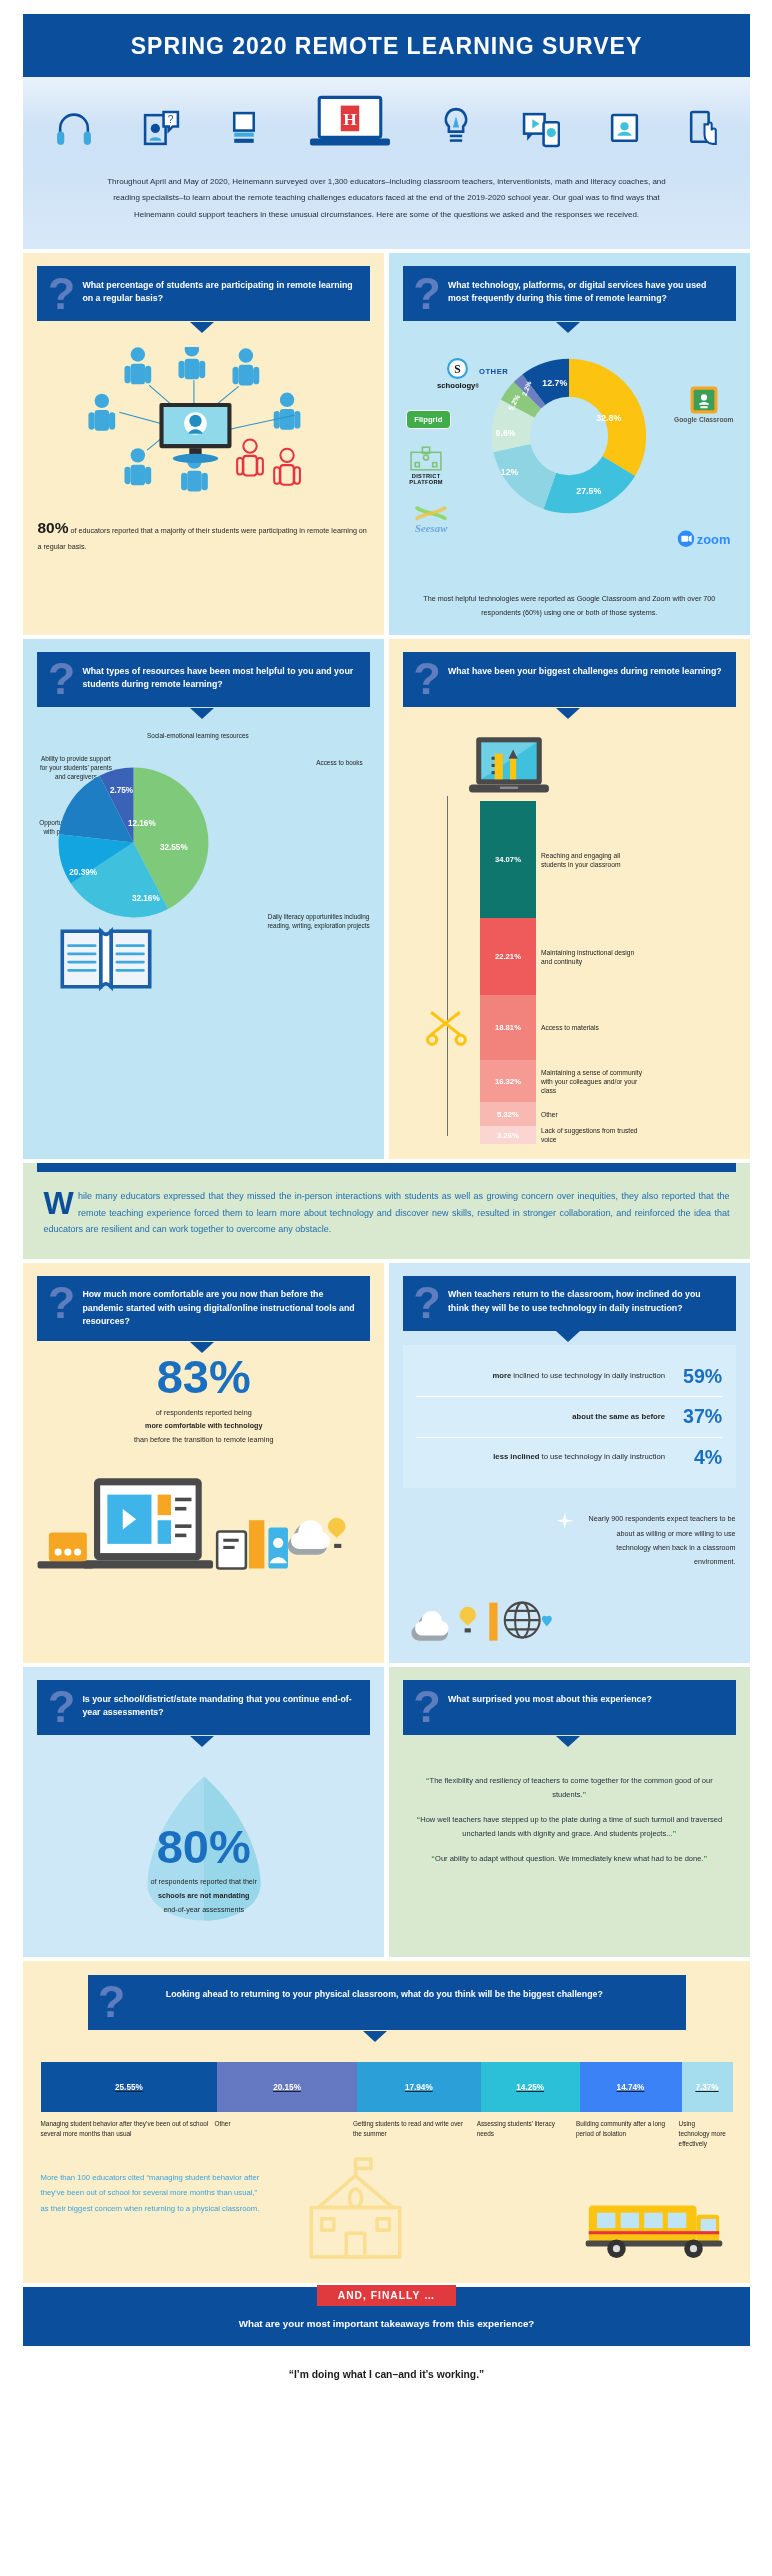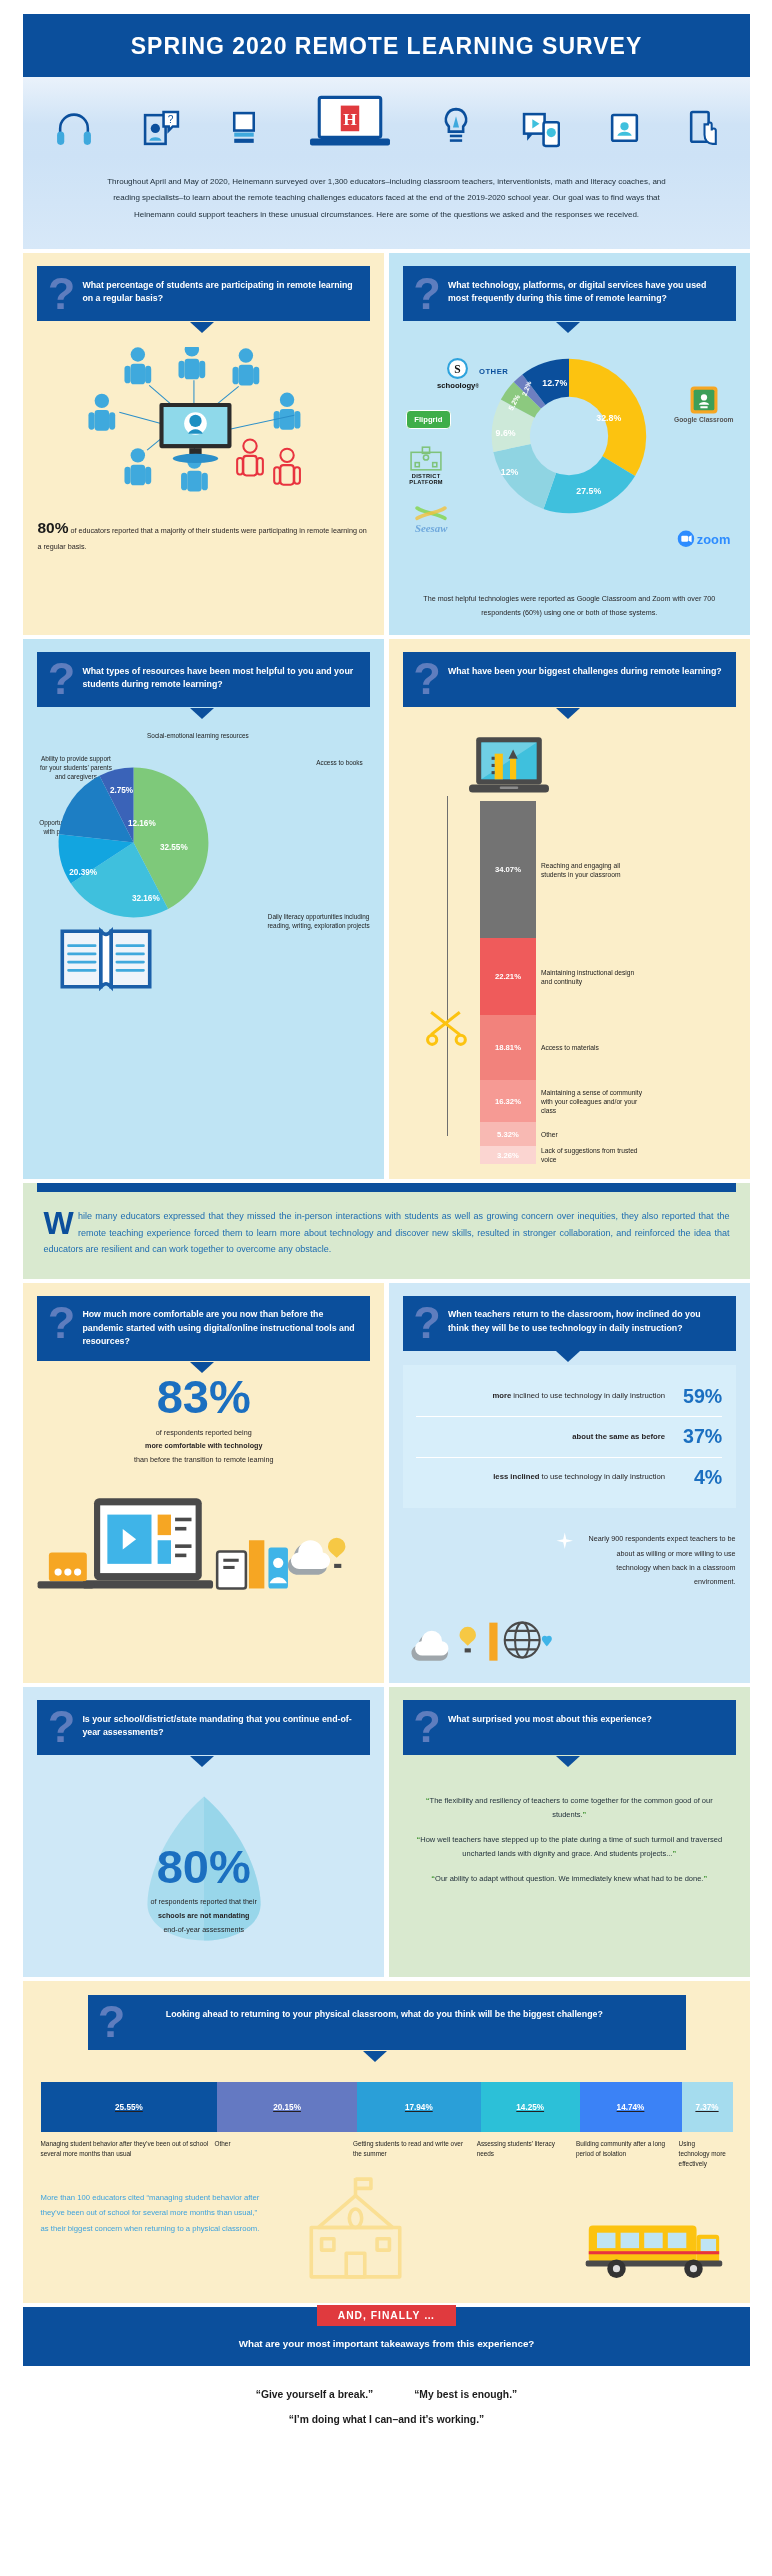--- a/index.html
+++ b/index.html
@@ -467,21 +467,21 @@
           <svg width="49" height="38" viewBox="0 0 96 74">
               <g fill="none" stroke="#fcc310" stroke-width="6" stroke-linejoin="round">
                 <path d="M14 8l56 44M14 52l56-44"></path>
                 <circle cx="16" cy="62" r="9"></circle>
                 <circle cx="72" cy="62" r="9"></circle>
               </g>
             </svg>
         </span>
 
         <div class="vbar">
-          <div class="vseg" style="height:137px;background:#737373;">
+          <div class="vseg" style="height:117px;background:#0f766e;">
             <span class="v-val">34.07%</span>
             <span class="v-lab">Reaching and engaging all students in your classroom</span>
           </div>
           <div class="vseg" style="height:77px;background:#ef5b5b;">
             <span class="v-val">22.21%</span>
             <span class="v-lab">Maintaining instructional design and continuity</span>
           </div>
           <div class="vseg" style="height:65px;background:#f2827c;">
             <span class="v-val">18.81%</span>
             <span class="v-lab">Access to materials</span>
@@ -732,22 +732,18 @@
     </div>
   </div>
 
   <div class="finally-wrap">
     <div class="finally-chip">AND, FINALLY …</div>
     <div class="finally-q">What are your most important takeaways from this experience?</div>
   </div>
 
   <div class="takeaways">
     <div class="tk-row">
-      <div class="tk">“Give yourself a break.”</div>
-      <div class="tk">“My best is enough.”</div>
-    </div>
-    <div class="tk-row">
       <div class="tk">“I’m doing what I can–and it’s working.”</div>
     </div>
   </div>
 
 </div>
 
 
 </body></html>

